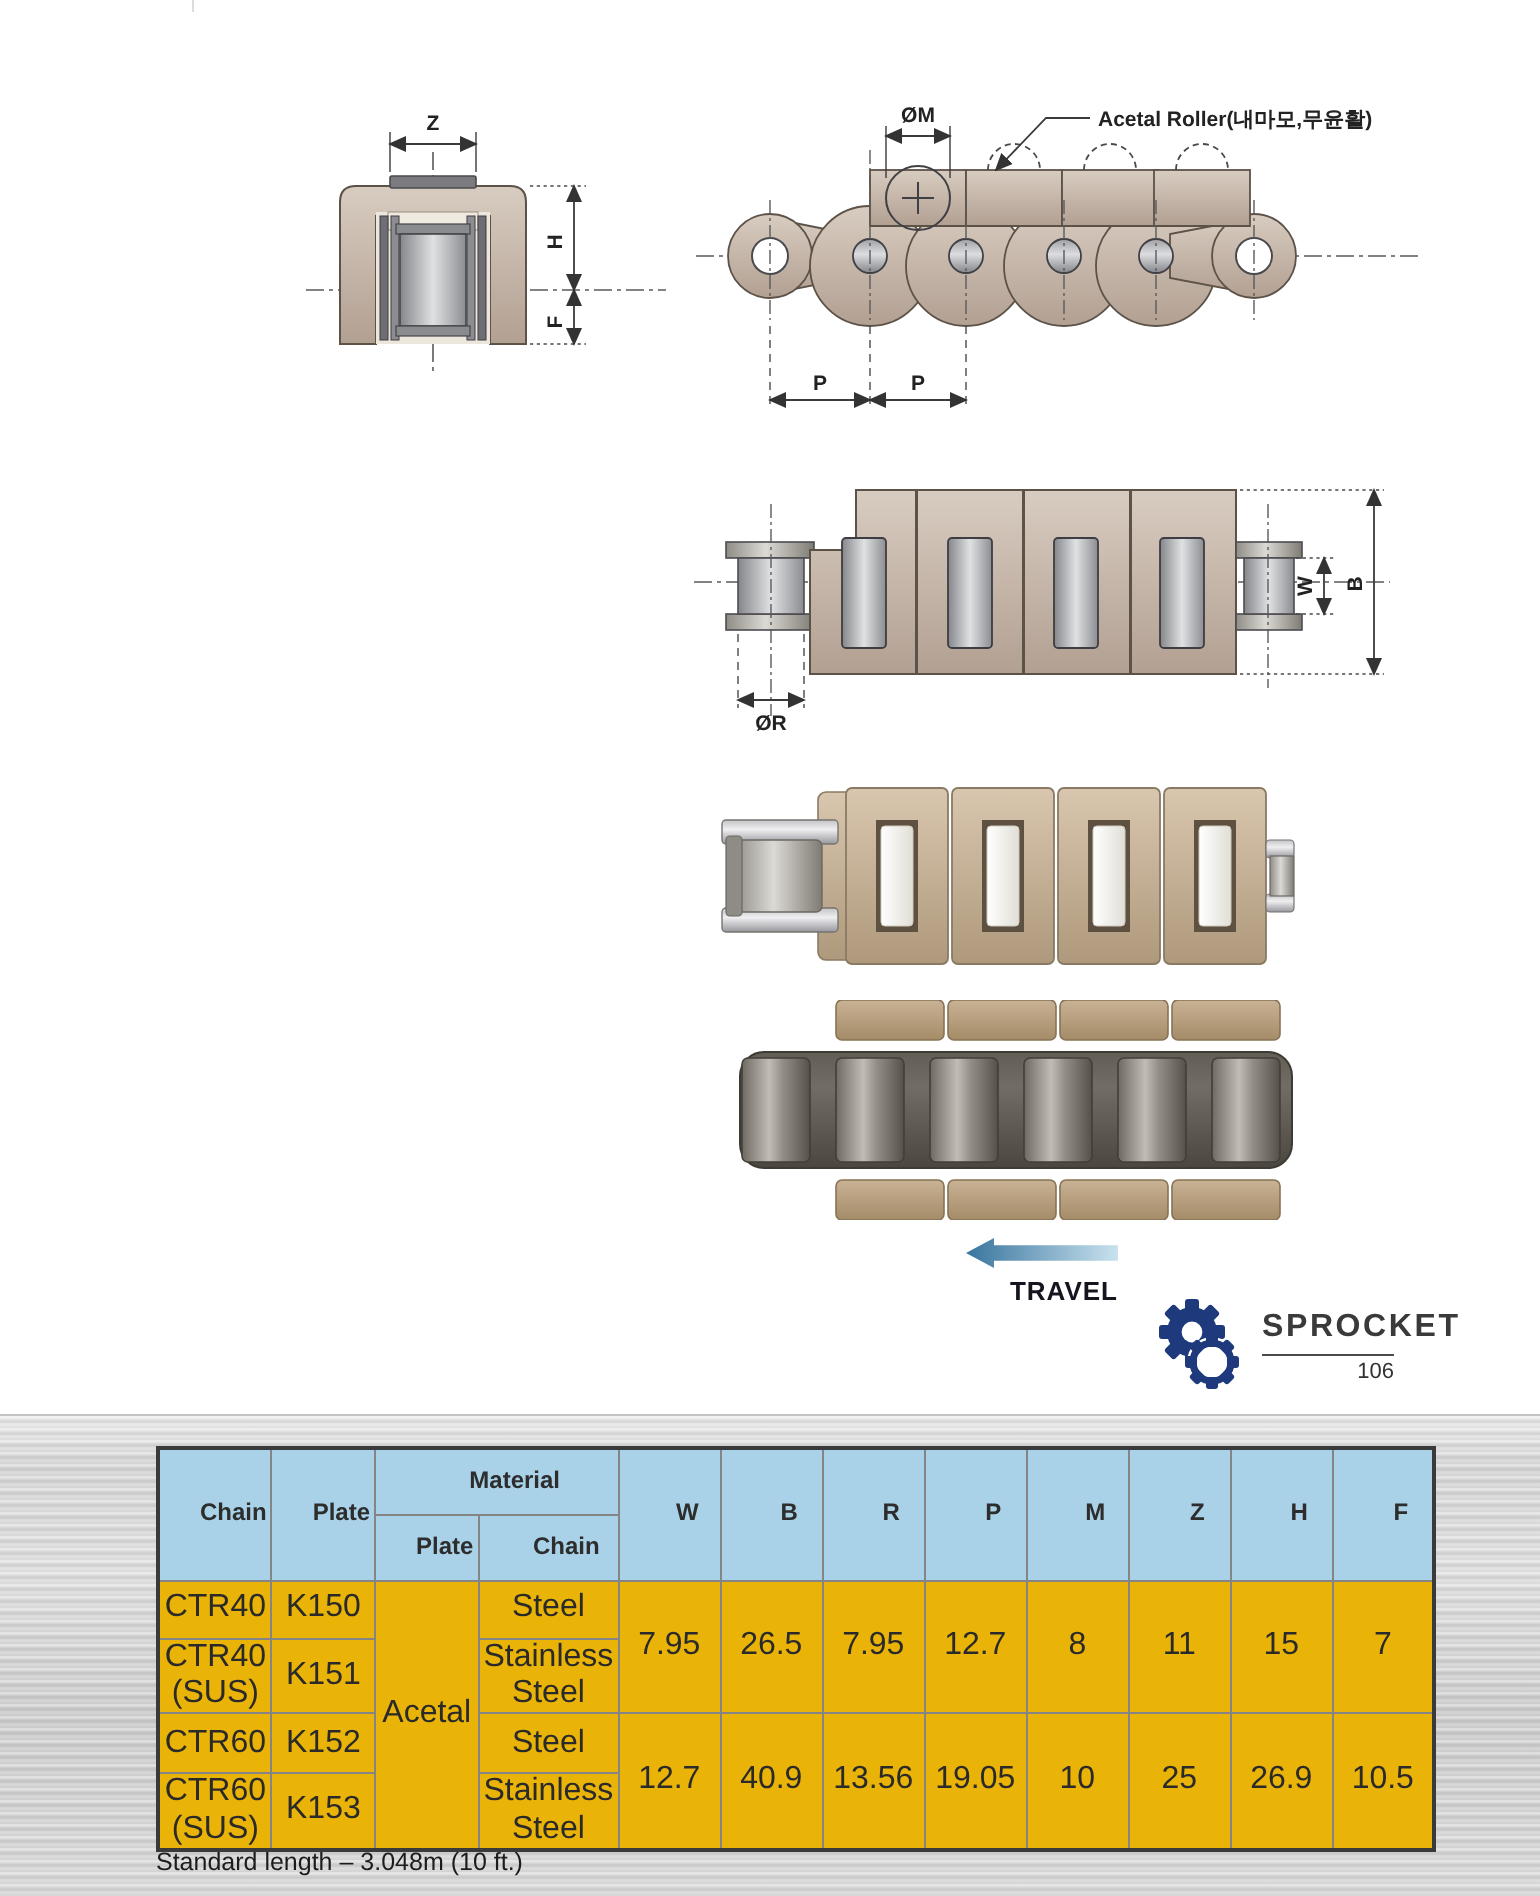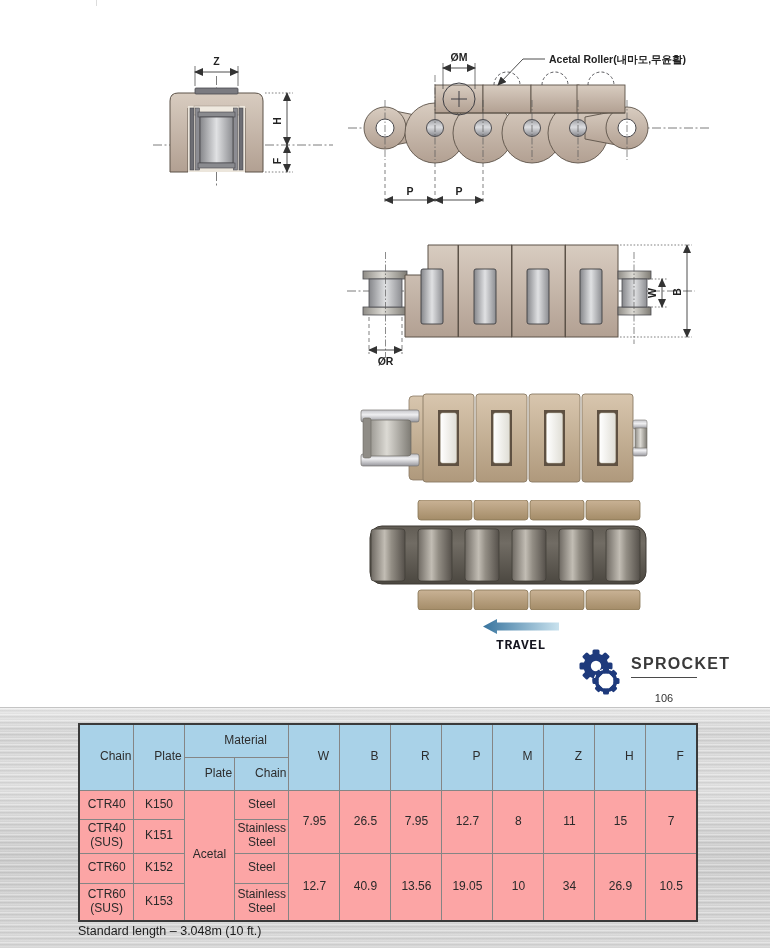--- a/index.html
+++ b/index.html
@@ -5,47 +5,47 @@
   html,body{margin:0;padding:0;background:#ffffff;}
   .page{position:relative;width:770px;height:948px;background:#ffffff;overflow:hidden;
         font-family:"Liberation Sans",sans-serif;color:#2e2e2e;}
   .abs{position:absolute;}
   svg{display:block;}
   svg text{font-family:"Liberation Sans",sans-serif;font-weight:bold;fill:#222;}
   .dimlabel{font-size:10.5px;}
   .notelabel{font-size:10.5px;}
 
   
-  .travel{position:absolute;left:483px;top:619px;width:76px;text-align:center;font-family:Liberation Mono, monospace;}
+  .travel{position:absolute;left:483px;top:619px;width:76px;text-align:right;}
   .travel-label{margin-top:4px;font-size:13px;font-weight:bold;letter-spacing:.5px;color:#15151f;}
 
   
   .sprocket{position:absolute;left:577px;top:649px;display:flex;align-items:flex-start;}
   .sprocket-text{margin-left:8px;margin-top:6px;width:66px;}
   .sprocket-title{font-size:16px;font-weight:bold;letter-spacing:1.3px;color:#3a3a3a;
                   border-bottom:1.5px solid #4a4a4a;padding-bottom:4px;white-space:nowrap;}
-  .sprocket-page{font-size:11px;color:#333;text-align:center;margin-top:14px;}
+  .sprocket-page{font-size:11px;color:#333;text-align:right;margin-top:2px;}
 
   
   .metal-band{position:absolute;left:0;top:707px;width:770px;height:241px;
       background:
         repeating-linear-gradient(180deg,
           rgba(255,255,255,.38) 0px, rgba(255,255,255,.38) 1px,
           rgba(0,0,0,.035) 2px, rgba(170,170,170,.28) 3px,
           rgba(255,255,255,.22) 4px, rgba(200,200,200,.18) 6px),
         linear-gradient(180deg,#e9e9e9 0%,#d3d3d3 10%,#dddddd 32%,#c9c9c9 62%,#d7d7d7 100%);
       border-top:1px solid #c4c4c4;}
 
   
   table.spec{position:absolute;left:78px;top:15px;border-collapse:collapse;table-layout:fixed;
       background:#ffffff;border:2px solid #3a3a3a;}
   table.spec th,table.spec td{border:1px solid #858585;text-align:center;vertical-align:middle;
       padding:0 2px;line-height:1.15;}
-  table.spec th{background:#a9d2e8;font-size:12px;font-weight:normal;color:#2d2d2d;padding-left:20px;}
-  table.spec td{font-size:12px;font-weight:normal;color:#2a2a2a;background:#fca5a5;}
+  table.spec th{background:#a9d2e8;font-size:12px;font-weight:bold;color:#2d2d2d;padding-left:20px;}
+  table.spec td{font-size:16px;font-weight:normal;color:#2a2a2a;background:#eab308;}
 
   .footer-note{position:absolute;left:78px;top:216px;font-size:12.5px;color:#1c1c1c;}
   .footer-note .lbl{font-weight:normal;}
   .crop-mark{position:absolute;left:96px;top:0;width:1px;height:6px;background:#dcdcdc;}
 </style>
 </head>
 <body>
 
 <div class="page">
 
@@ -432,21 +432,21 @@
         </tr>
         <tr style="height:30px">
           <td>CTR60</td>
           <td>K152</td>
           <td>Steel</td>
           <td rowspan="2">12.7</td>
           <td rowspan="2">40.9</td>
           <td rowspan="2">13.56</td>
           <td rowspan="2">19.05</td>
           <td rowspan="2">10</td>
-          <td rowspan="2">34</td>
+          <td rowspan="2">25</td>
           <td rowspan="2">26.9</td>
           <td rowspan="2">10.5</td>
         </tr>
         <tr style="height:38px">
           <td>CTR60 (SUS)</td>
           <td>K153</td>
           <td>Stainless Steel</td>
         </tr>
       </tbody>
     </table>

